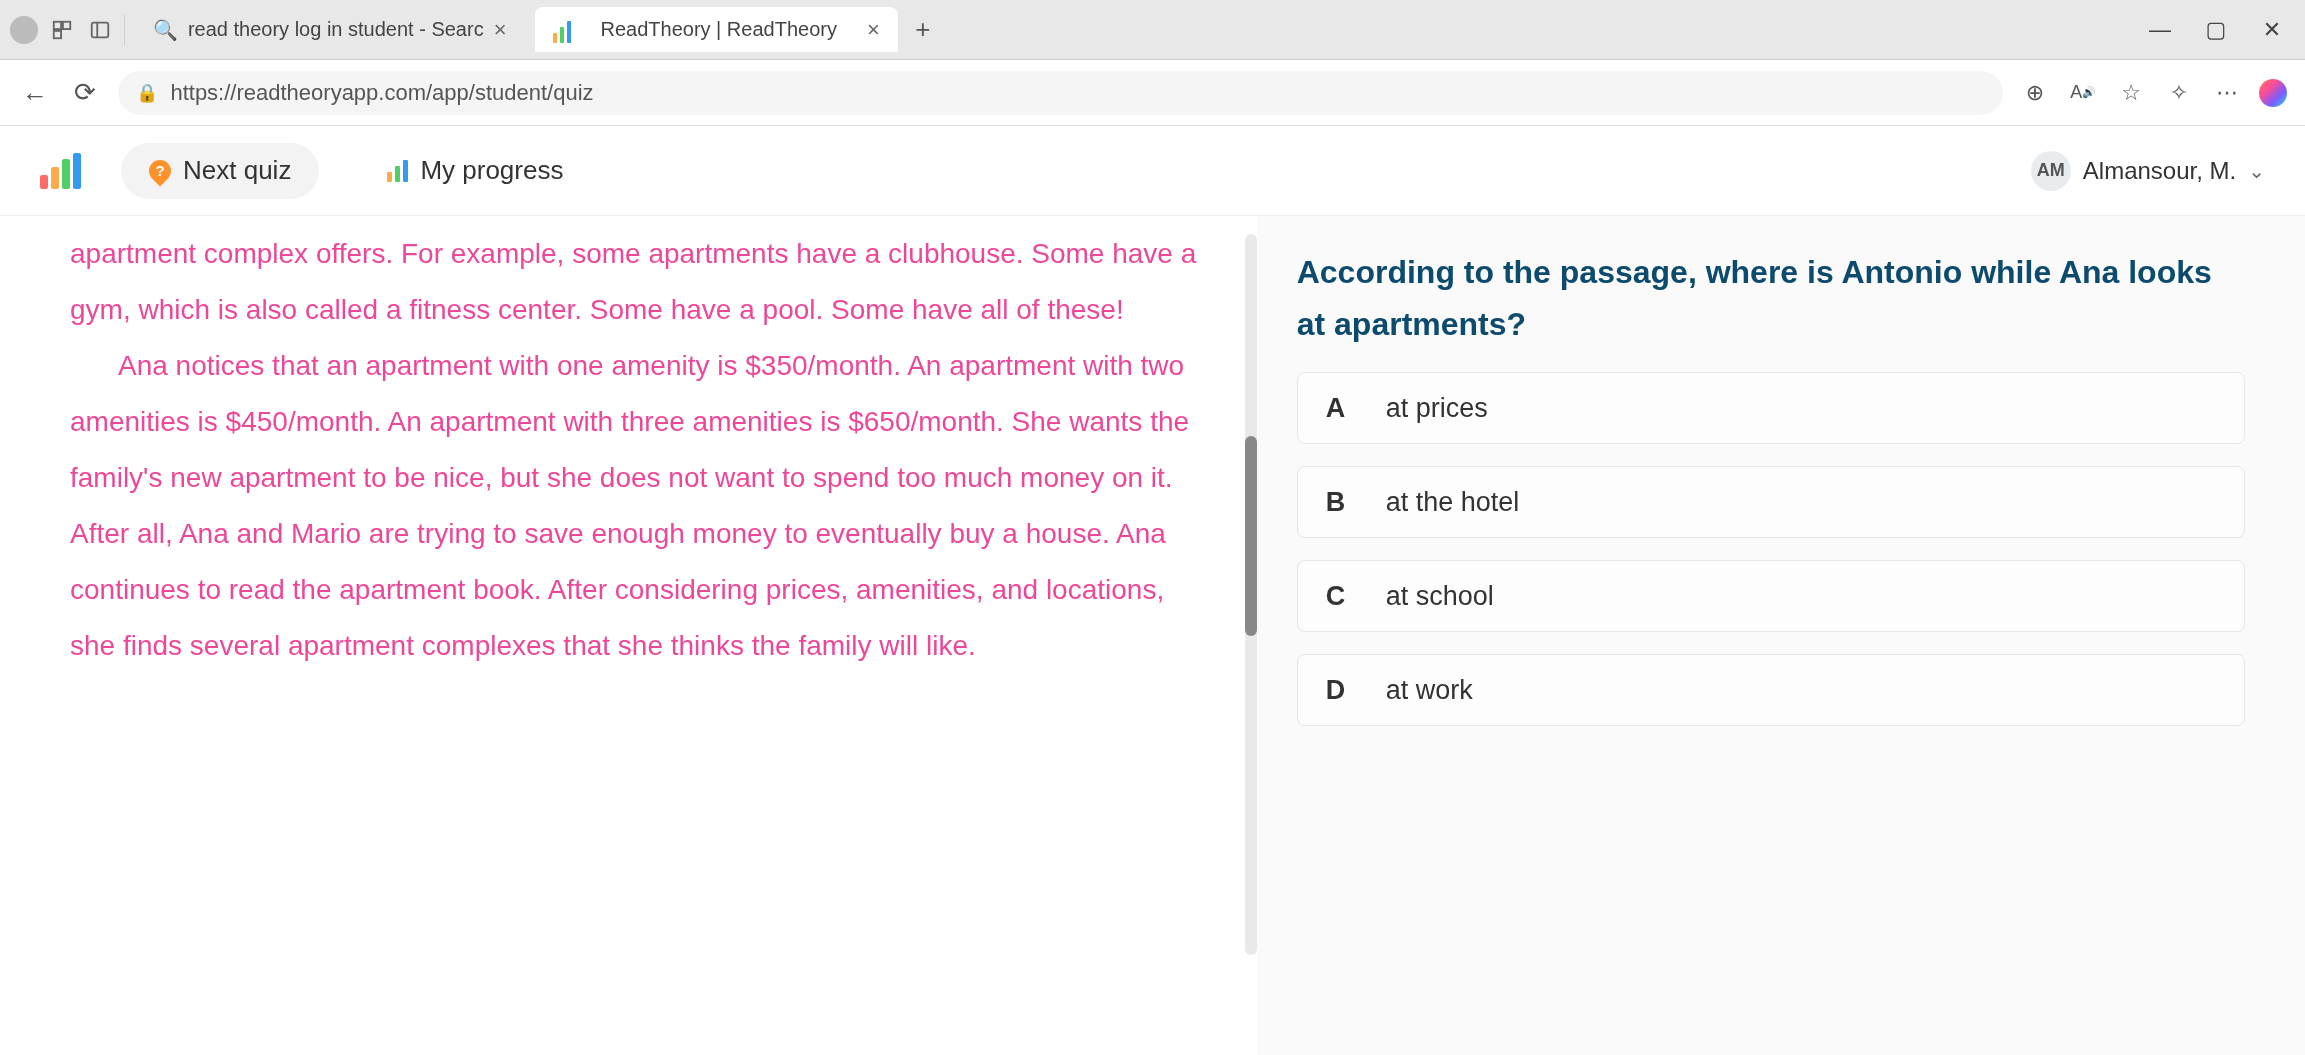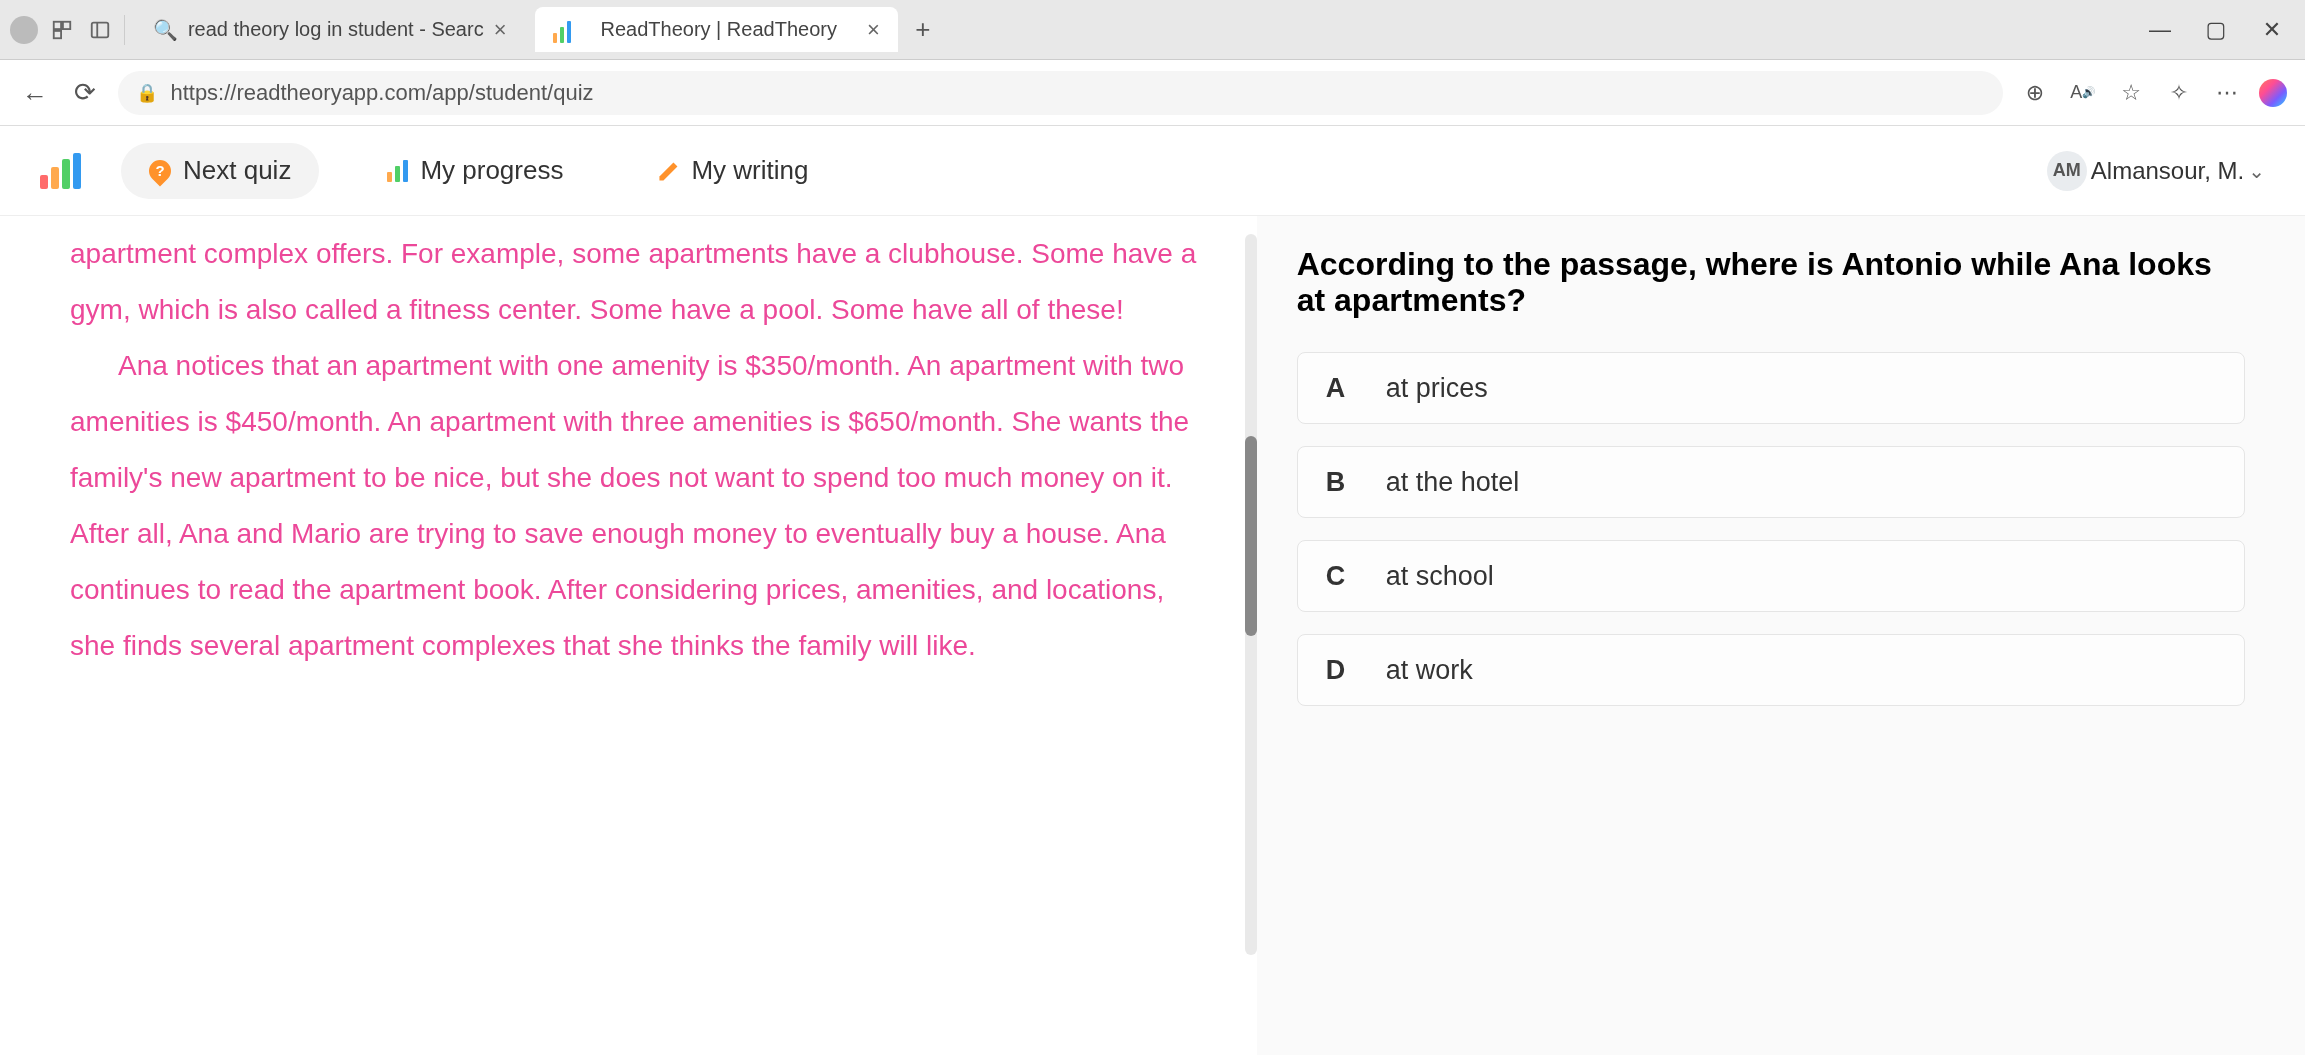--- a/index.html
+++ b/index.html
@@ -38,35 +38,35 @@
   .pill { height:56px; border-radius:28px; display:flex; align-items:center; gap:12px; padding:0 28px; font-size:26px; color:#333; }
   .pill.grey { background:#f3f3f3; }
   .pin { width:22px; height:22px; border-radius:50% 50% 50% 0; background:#ff922b; transform:rotate(-45deg);}
   .pin .q { transform:rotate(45deg); display:block; text-align:center; color:#fff; font-weight:bold; font-size:15px; line-height:22px;}
   .bars-icon { display:flex; align-items:flex-end; gap:3px; height:22px;}
   .bars-icon span{ width:5px; border-radius:1px;}
   .bars-icon .s1{height:10px;background:#ffa94d;}
   .bars-icon .s2{height:16px;background:#51cf66;}
   .bars-icon .s3{height:22px;background:#339af0;}
   .pencil-icon { width:20px; height:20px; background:#ff922b; clip-path:polygon(0% 80%,70% 10%,90% 30%,20% 100%,0% 100%); }
-  .user-area { margin-left:auto; display:flex; align-items:center; gap:4px; font-size:24px; color:#333;}
+  .user-area { margin-left:auto; display:flex; align-items:center; gap:12px; font-size:24px; color:#333;}
   .avatar { width:40px; height:40px; border-radius:50%; background:#e9ecef; display:flex; align-items:center; justify-content:center; font-weight:bold; font-size:18px; color:#555;}
   .chev { color:#666; font-size:20px;}
 
   
   .content { display:flex; height:calc(1055px - 60px - 66px - 90px); background:#fff;}
   .passage-pane { width:54%; padding:10px 40px 0 70px; position:relative; overflow:hidden;}
   .passage-pane p { font-size:28px; line-height:56px; color:#ec4899; }
   .passage-pane p.indent { text-indent:48px; }
   .divider { width:12px; background:transparent; position:relative;}
   .scroll-track { position:absolute; right:0; top:18px; bottom:100px; width:12px; background:#e9e9e9; border-radius:6px;}
   .scroll-thumb { position:absolute; right:0; top:220px; width:12px; height:200px; background:#888; border-radius:6px;}
 
   .quiz-pane { flex:1; padding:30px 60px 0 40px; background:#fafafa;}
-  .question { font-size:32px; font-weight:bold; color:#000000; line-height:36px; margin-bottom:34px;}
+  .question { font-size:32px; font-weight:bold; color:#0c4a6e; line-height:52px; margin-bottom:22px;}
   .choice { background:#fdfdfd; border:1px solid #e5e5e5; border-radius:8px; height:72px; display:flex; align-items:center; padding:0 28px; margin-bottom:22px; gap:36px; font-size:27px; color:#333;}
   .choice .letter { font-weight:bold; width:24px;}
 </style>
 </head>
 <body>
 
 <div class="window">
 
   <div class="tabstrip">
     <div class="profile-icon"></div>
@@ -139,24 +139,20 @@
       <span>Next quiz</span>
     </div>
     <div class="pill">
       <span class="bars-icon">
           <span class="s1"></span>
           <span class="s2"></span>
           <span class="s3"></span>
         </span>
       <span>My progress</span>
     </div>
-    <div class="pill">
-      <span class="pencil-icon"></span>
-      <span>My writing</span>
-    </div>
     <div class="user-area">
       <div class="avatar">
           <span>AM</span>
         </div>
       <span>Almansour, M.</span>
       <span class="chev">⌄</span>
     </div>
   </div>
 
   <div class="content">

